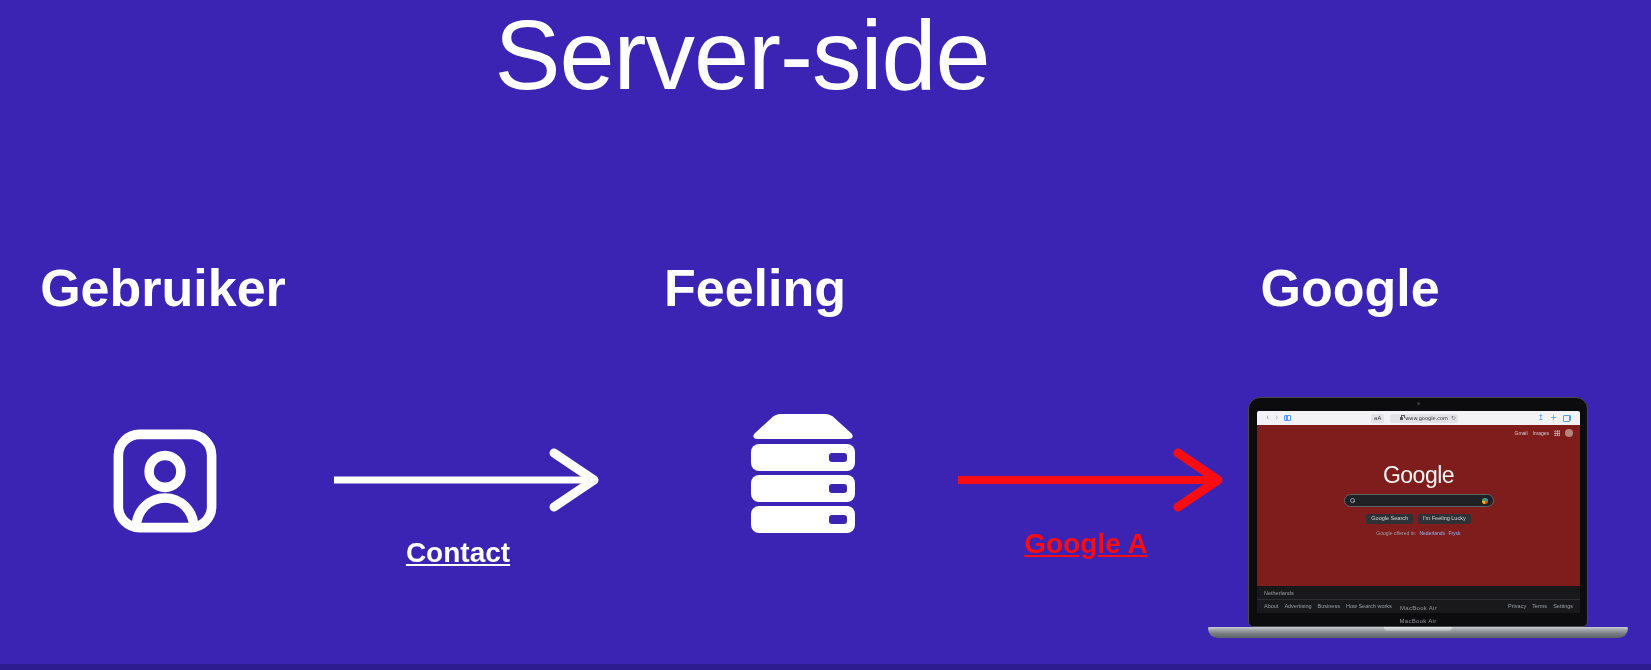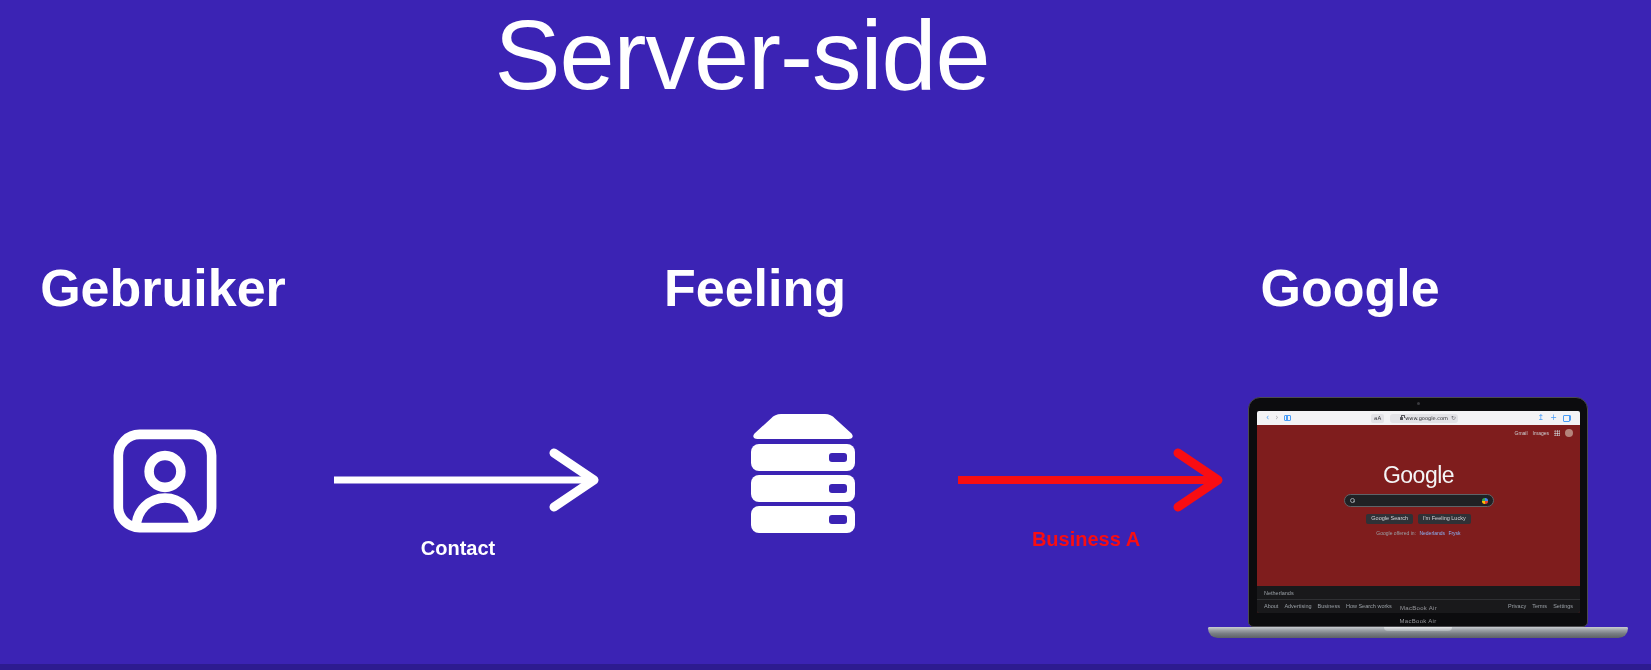--- a/index.html
+++ b/index.html
@@ -23,21 +23,21 @@
   }
   .node-label{
     top:258px;transform:translateX(-50%);
     font-size:52px;font-weight:700;color:var(--white);white-space:nowrap;
   }
   .node-label.user{left:163px;}
   .node-label.server{left:755px;}
   .node-label.website{left:1350px;}
   .flow-label{
     transform:translateX(-50%);
-    font-size:20px;font-weight:700;white-space:nowrap;
+    font-size:28px;font-weight:700;white-space:nowrap;text-decoration:underline;
   }
   .flow-label.contact{left:458px;top:537px;color:var(--white);}
   .flow-label.variant{left:1086px;top:528px;color:var(--accent-red);}
   .bottom-strip{left:0;right:0;bottom:0;height:6px;background:rgba(10,6,50,0.28);}
 
   
   .laptop{left:1248px;top:397px;width:340px;height:241px;}
   .screen{
     position:absolute;left:0;top:0;width:340px;height:230px;
     background:#0c0c0e;border:1px solid #4a4a4e;
@@ -153,21 +153,21 @@
   <rect x="5" y="94" width="104" height="27" rx="8" fill="#FFFFFF"></rect>
   <rect x="83" y="41" width="18" height="9" rx="3" fill="#3B23B4"></rect>
   <rect x="83" y="72" width="18" height="9" rx="3" fill="#3B23B4"></rect>
   <rect x="83" y="103" width="18" height="9" rx="3" fill="#3B23B4"></rect>
 </svg>
 
 <svg class="abs" style="left:952px;top:444px;" width="278" height="72" viewBox="0 0 278 72">
   <line x1="6" y1="36" x2="258" y2="36" stroke="#F90D12" stroke-width="8"></line>
   <polyline points="226,9 266,36 226,63" fill="none" stroke="#F90D12" stroke-width="9" stroke-linecap="round" stroke-linejoin="round"></polyline>
 </svg>
-<div class="abs flow-label variant">Business A</div>
+<div class="abs flow-label variant">Google A</div>
 
 <div class="abs laptop">
   <div class="screen">
     <div class="camera"></div>
     <div class="browser">
       <div class="toolbar">
         <span class="tb blue">‹</span>
         <span class="tb grey">›</span>
         <span class="sidebar-ic"></span>
         <span class="tspacer"></span>

